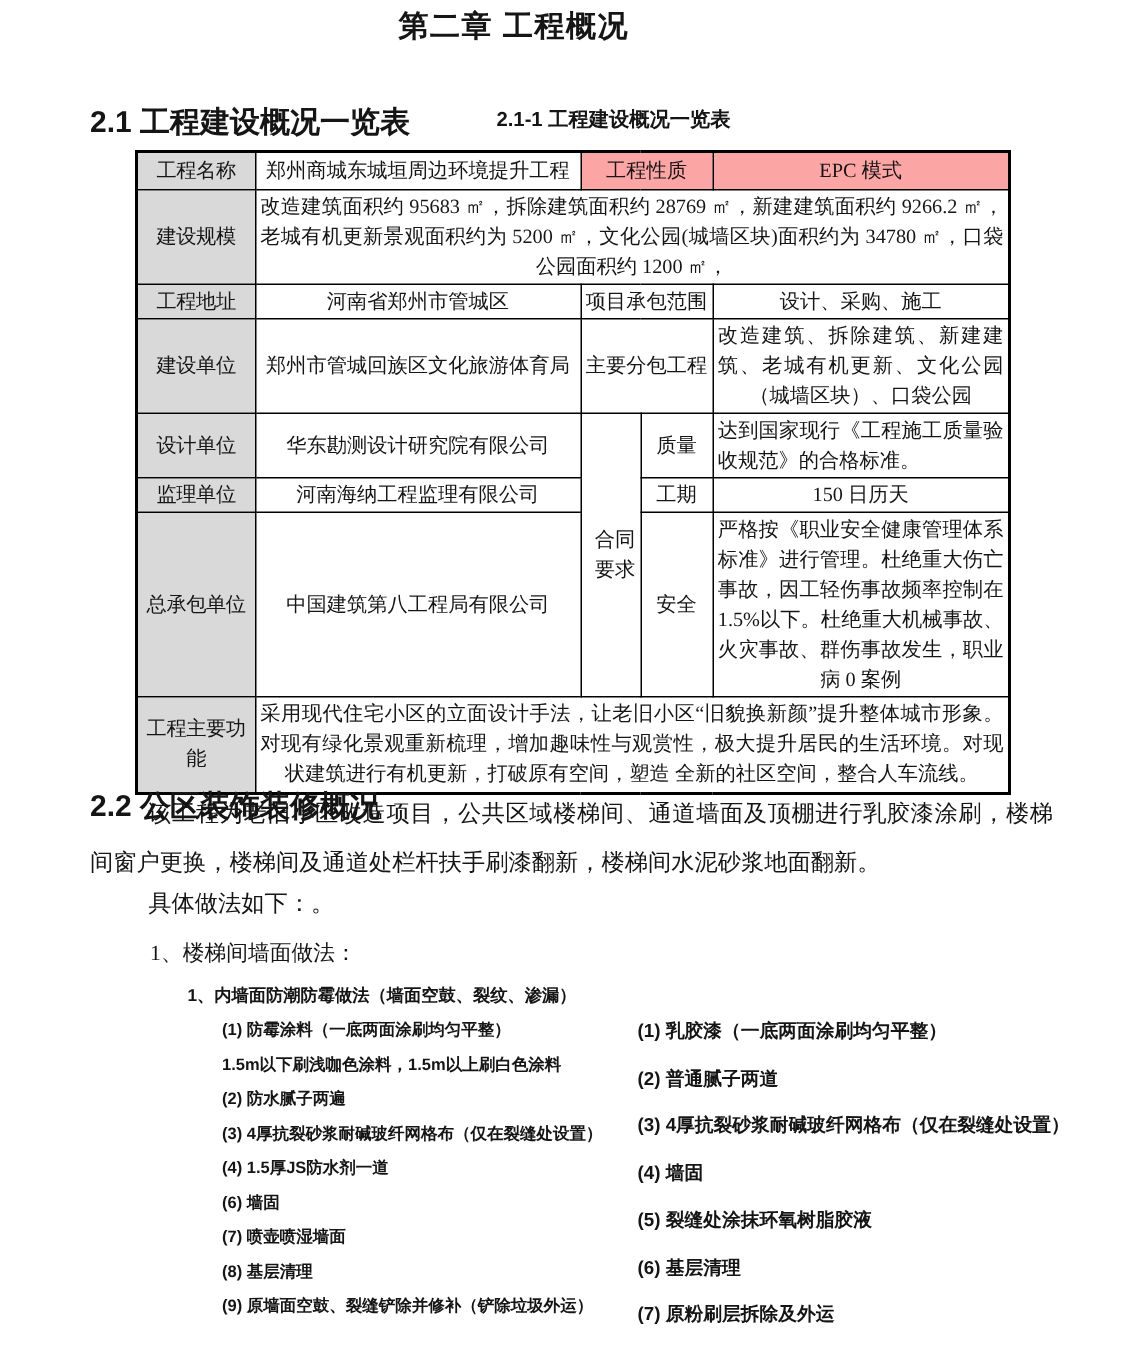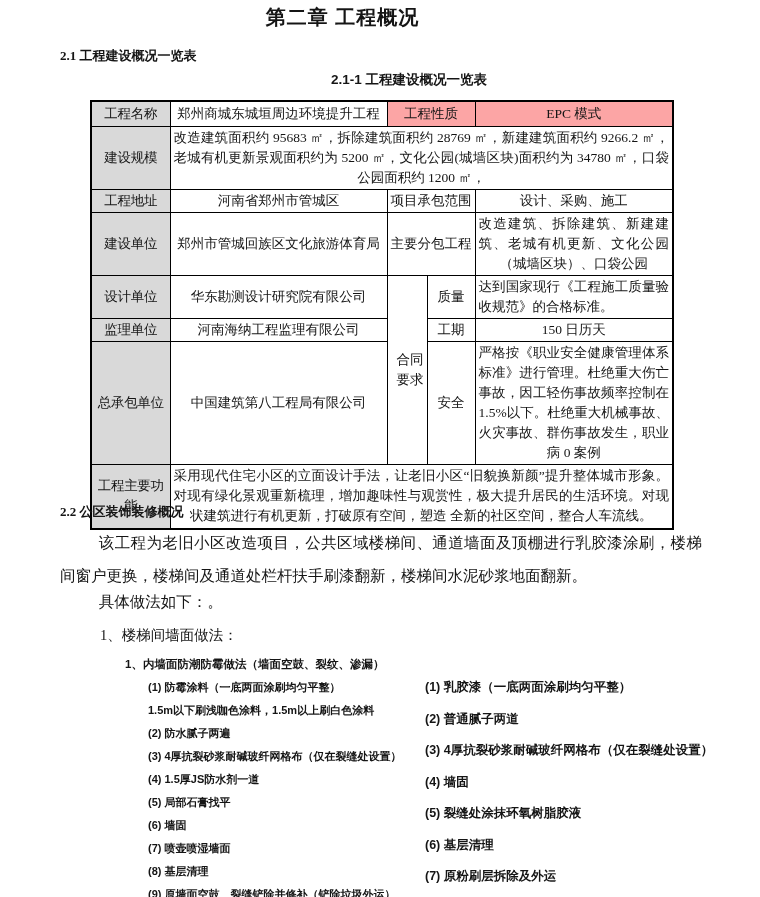--- a/index.html
+++ b/index.html
@@ -2,22 +2,22 @@
 <html lang="zh"><head>
 <meta charset="utf-8">
 <style>
   html,body{margin:0;padding:0;}
   body{width:760px;height:897px;background:#ffffff;position:relative;overflow:hidden;
        font-family:"Liberation Serif","DejaVu Serif",serif;color:#151515;}
   .abs{position:absolute;}
   .doc-title{top:4px;left:0;width:685px;text-align:center;
              font-family:"Liberation Sans","DejaVu Sans",sans-serif;
              font-size:20px;font-weight:700;letter-spacing:1px;}
-  .sec-heading{left:60px;font-family:Liberation Serif, serif;
-               font-size:13px;font-weight:700;}
+  .sec-heading{left:60px;font-family:Liberation Sans, sans-serif;
+               font-size:20px;font-weight:700;margin-top:21px;}
   .tbl-caption{top:71px;left:0;width:760px;text-align:center;
                font-family:"Liberation Sans","DejaVu Sans",sans-serif;
                font-size:13.5px;font-weight:700;padding-left:29px;}
   table.overview{border-collapse:collapse;table-layout:fixed;width:582px;
                  border:2px solid #000;}
   table.overview td{border:1px solid #000;font-size:13.5px;line-height:20px;
                     vertical-align:middle;padding:1px 3px;overflow:hidden;}
   td.lab{background:#d9d9d9;text-align:center;padding:1px 0;letter-spacing:-0.3px;}
   td.hdr{background:#fca5a5;text-align:center;}
   td.val{text-align:center;}
@@ -110,21 +110,20 @@
 
 <div class="abs left-list">
   <div class="list-title">1、楼梯间墙面做法：</div>
   <div class="left-sub fang">1、内墙面防潮防霉做法（墙面空鼓、裂纹、渗漏）</div>
   <div class="left-items fang">
     <div class="list-item">(1) 防霉涂料（一底两面涂刷均匀平整）</div>
     <div class="list-item">1.5m以下刷浅咖色涂料，1.5m以上刷白色涂料</div>
     <div class="list-item">(2) 防水腻子两遍</div>
     <div class="list-item">(3) 4厚抗裂砂浆耐碱玻纤网格布（仅在裂缝处设置）</div>
     <div class="list-item">(4) 1.5厚JS防水剂一道</div>
-    <div class="list-item">(5) 局部石膏找平</div>
     <div class="list-item">(6) 墙固</div>
     <div class="list-item">(7) 喷壶喷湿墙面</div>
     <div class="list-item">(8) 基层清理</div>
     <div class="list-item">(9) 原墙面空鼓、裂缝铲除并修补（铲除垃圾外运）</div>
   </div>
 </div>
 
 <div class="abs right-list">
   <div class="right-items fang">
     <div class="list-item">(1) 乳胶漆（一底两面涂刷均匀平整）</div>

